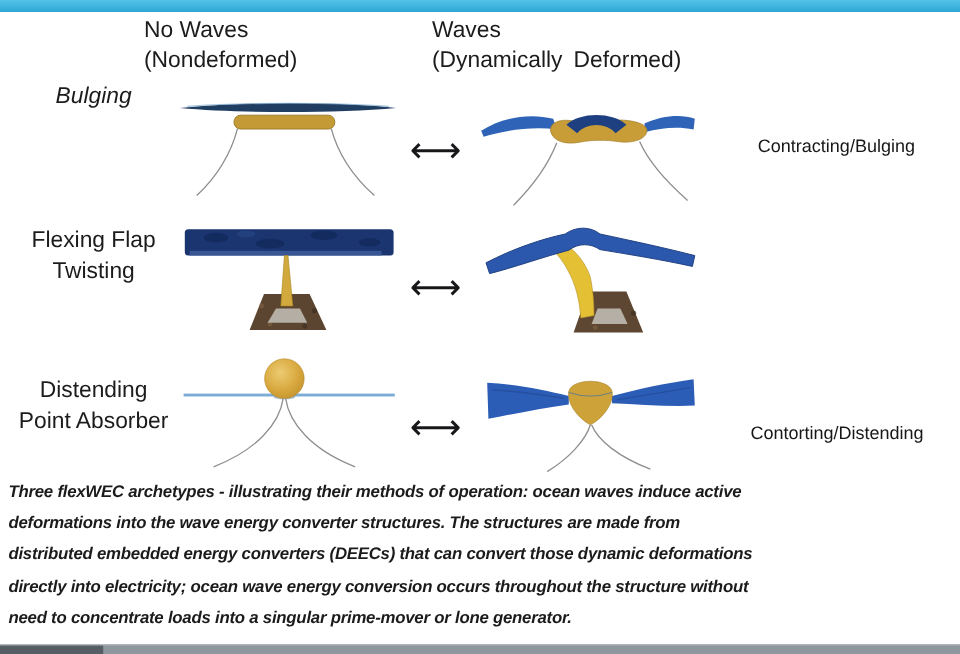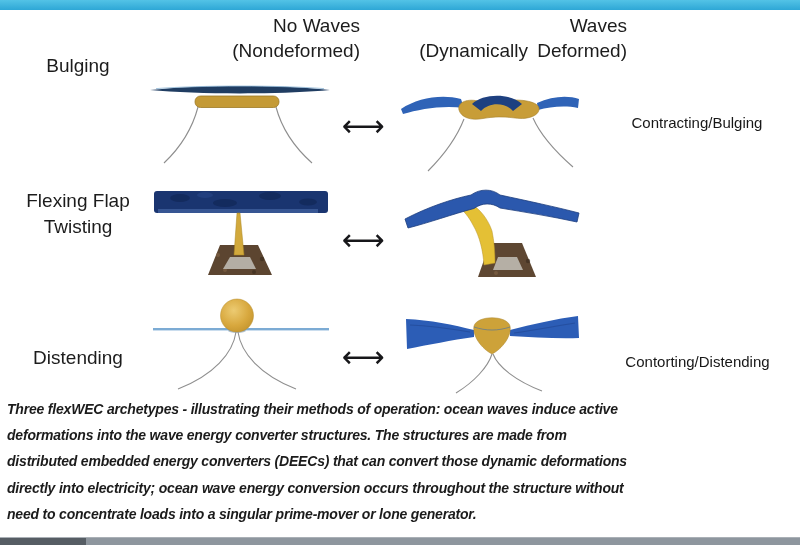--- a/index.html
+++ b/index.html
@@ -3,29 +3,29 @@
 <meta charset="utf-8">
 <style>
   html,body{margin:0;padding:0;background:#e8e8e8;}
   .stage{
     position:relative;width:800px;height:545px;background:#ffffff;
     overflow:hidden;font-family:"Liberation Sans","DejaVu Sans",sans-serif;
     color:#1c1c1c;
   }
   .top-bar{position:absolute;left:0;top:0;width:800px;height:10px;
     background:linear-gradient(180deg,#53c3e6 0%,#2ea7d6 100%);}
-  .hdr{position:absolute;text-align:right;font-size:19px;line-height:25px;color:#1c1c1c;}
+  .hdr{position:absolute;text-align:left;font-size:19px;line-height:25px;color:#1c1c1c;}
   .hdr-left{left:120px;top:13px;width:240px;}
-  .hdr-right{left:385px;top:13px;width:242px;}
+  .hdr-right{left:360px;top:13px;width:242px;}
   .hdr-right .l2{word-spacing:4px;}
   .rowlab{position:absolute;left:2px;width:152px;text-align:center;
     font-size:19px;line-height:26px;color:#1c1c1c;}
-  .rowlab.r1{top:53px;}
+  .rowlab.r1{top:68px;font-style:italic;}
   .rowlab.r2{top:188px;}
-  .rowlab.r3{top:313px;margin-top:32px;}
+  .rowlab.r3{top:313px;}
   .rlab{position:absolute;font-size:15px;color:#171717;text-align:center;}
   .rlab.r1{left:598px;width:198px;top:114px;}
   .rlab.r2{left:600px;width:190px;top:217px;}
   .rlab.r3{left:595px;width:205px;top:340px;margin-top:13px;}
   .fig{position:absolute;}
   .f1{left:148px;top:80px;}
   .f2{left:398px;top:82px;}
   .f3{left:150px;top:185px;}
   .f4{left:400px;top:185px;}
   .f5{left:150px;top:293px;}
@@ -62,20 +62,21 @@
 
   <div class="rowlab r1">
     <div>Bulging</div>
   </div>
   <div class="rowlab r2">
     <div>Flexing Flap</div>
     <div>Twisting</div>
   </div>
   <div class="rowlab r3">
     <div>Distending</div>
+    <div>Point Absorber</div>
   </div>
 
   <svg class="fig f1" width="184" height="90" viewBox="0 0 184 90">
     <path d="M2,10 C50,4.5 134,4.5 182,10 C134,14.5 50,14.5 2,10 Z" fill="#203d62"></path>
     <path d="M8,8.6 C55,5.2 129,5.2 176,8.6" stroke="#8fb6d6" stroke-width="1" fill="none" opacity="0.8"></path>
     <rect x="47" y="16" width="84" height="11.5" rx="5.5" fill="#c49a36" stroke="#9d7a26" stroke-width="0.8"></rect>
     <path d="M50,27 C45,46 34,66 16,83" stroke="#8e8e8e" stroke-width="1.1" fill="none"></path>
     <path d="M128,27 C133,46 145,66 164,83" stroke="#8e8e8e" stroke-width="1.1" fill="none"></path>
   </svg>
 

